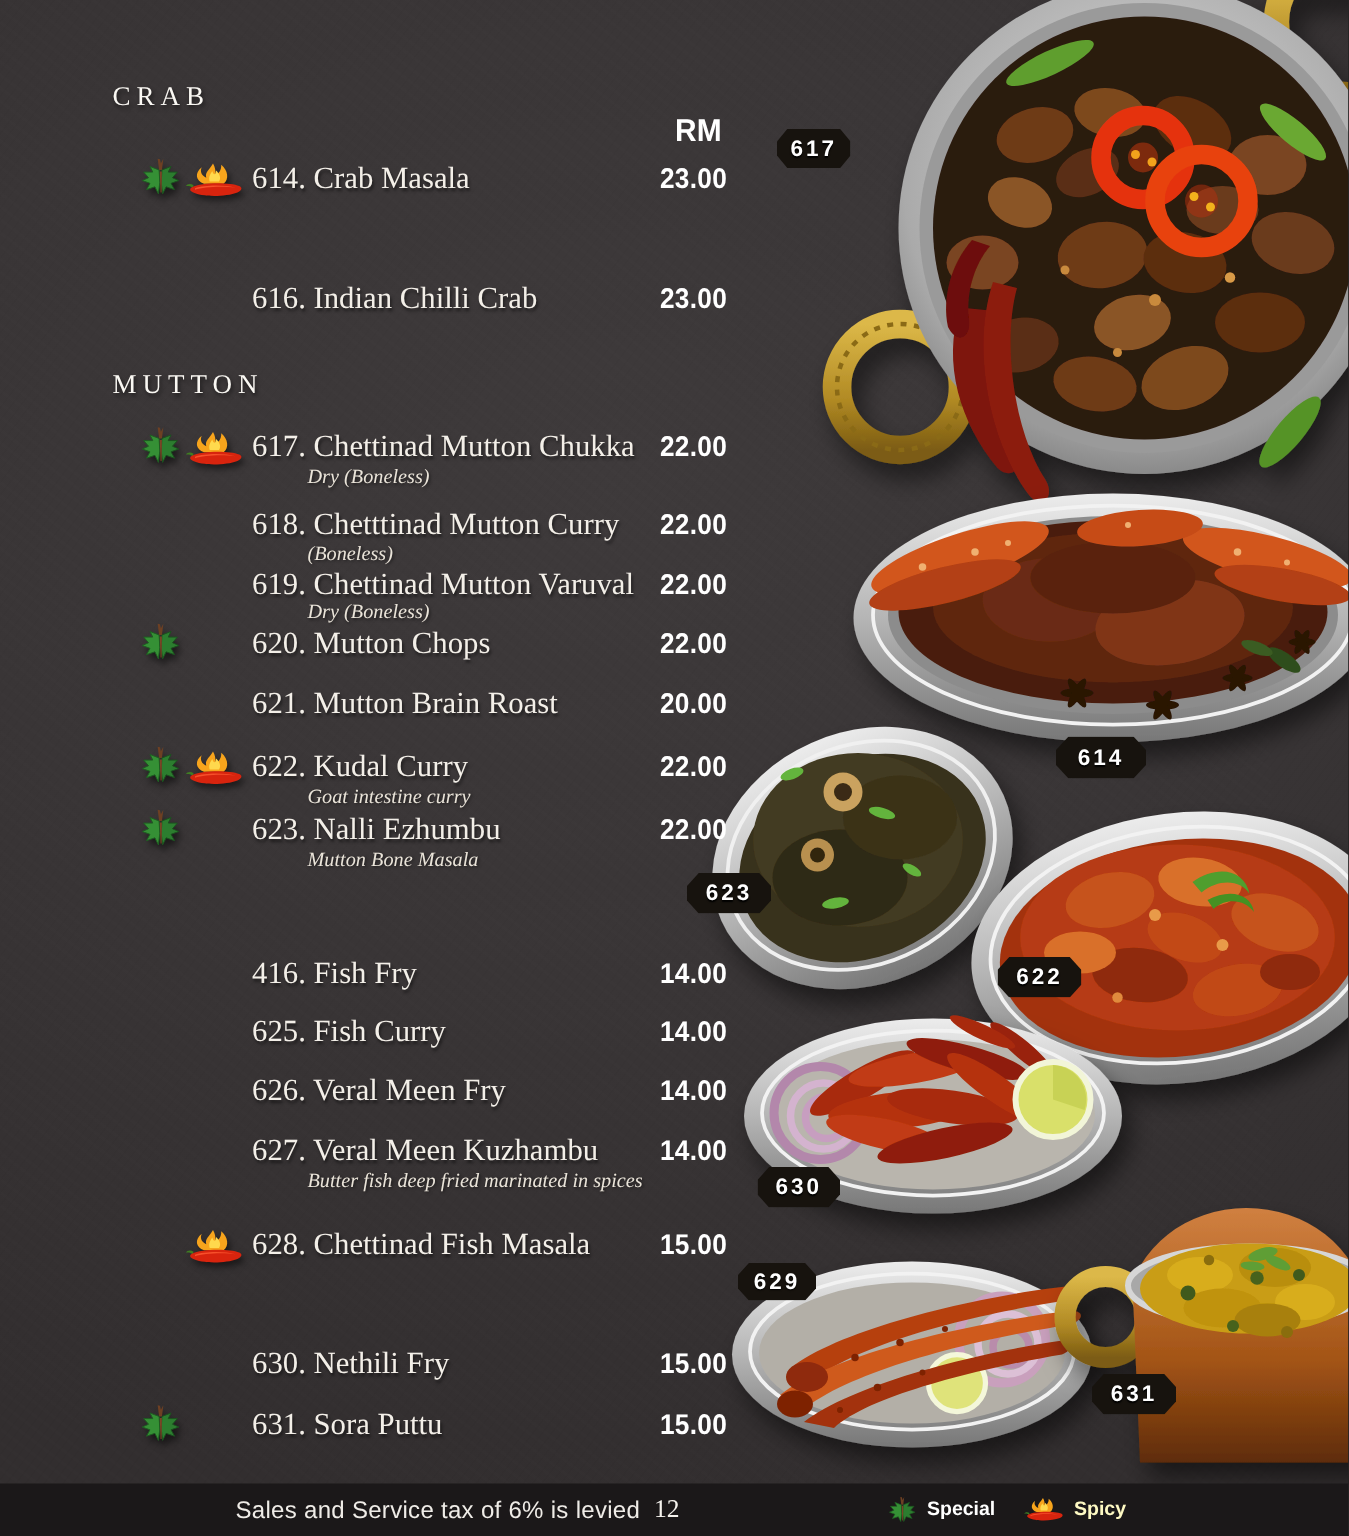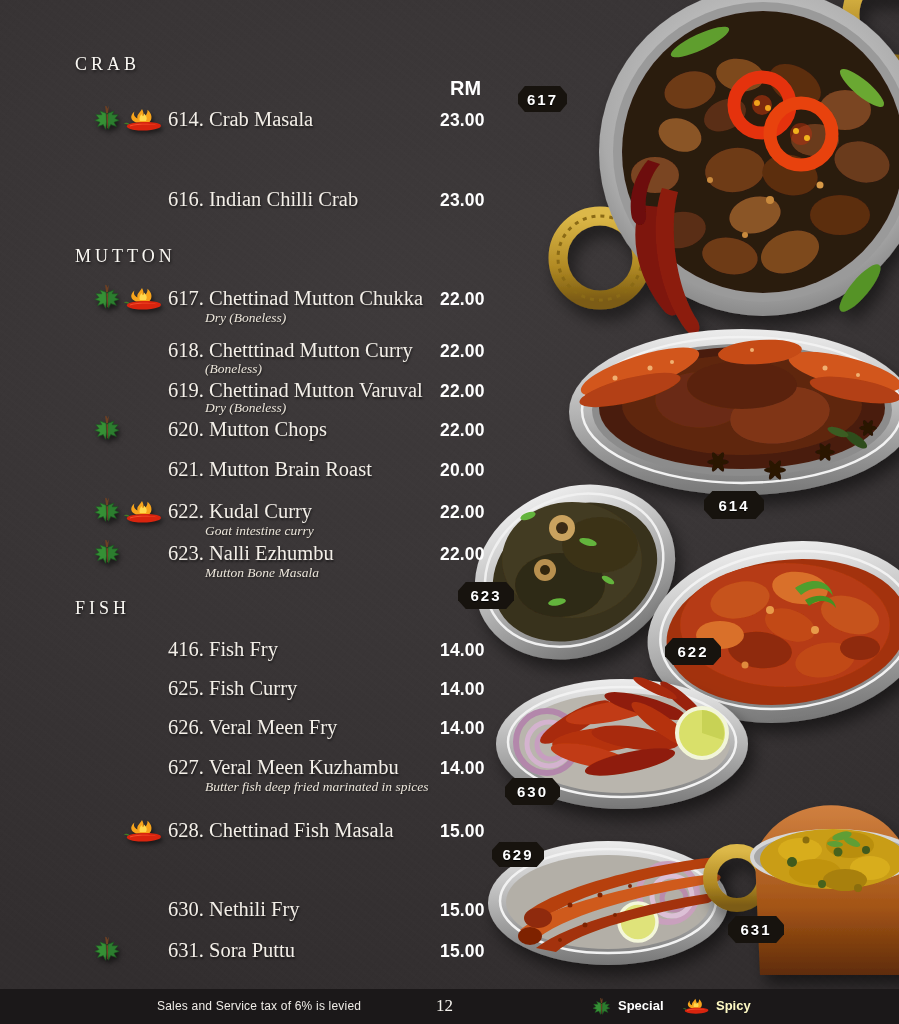--- a/index.html
+++ b/index.html
@@ -49,21 +49,21 @@
     display:flex;align-items:center;justify-content:center;box-sizing:border-box;
     clip-path:polygon(14% 0,86% 0,100% 32%,100% 68%,86% 100%,14% 100%,0 68%,0 32%);
     text-shadow:0 1px 1px #000;
   }
   .photos{position:absolute;left:440px;top:0;width:459px;height:990px;}
   .footer{
     position:absolute;left:0;top:989px;width:899px;height:35px;background:#1b1819;
   }
   .footer .tax{
     position:absolute;left:157px;top:10px;
-    font-family:"Liberation Sans",sans-serif;font-size:12px;color:#efece7;letter-spacing:.2px;
+    font-family:"Liberation Sans",sans-serif;font-size:16px;color:#efece7;letter-spacing:.2px;
   }
   .footer .pageno{
     position:absolute;left:436px;top:7px;font-size:17px;color:#f5f2ed;font-family:"Liberation Serif",serif;
   }
   .footer .leg-sp-ic{position:absolute;left:591px;top:6px;width:21px;height:23px;}
   .footer .leg-sp-tx{position:absolute;left:618px;top:9px;font-family:"Liberation Sans",sans-serif;font-weight:bold;font-size:13px;color:#fff;}
   .footer .leg-ch-ic{position:absolute;left:681px;top:9px;width:30px;height:18px;}
   .footer .leg-ch-tx{position:absolute;left:716px;top:9px;font-family:"Liberation Sans",sans-serif;font-weight:bold;font-size:13px;color:#fef9c3;}
 </style>
 </head>
@@ -434,21 +434,20 @@
     <span class="icons">
         <svg class="sp">
           <use href="#sym-special"></use>
         </svg>
       </span>
     <span class="iname">623. Nalli Ezhumbu</span>
     <span class="iprice">22.00</span>
   </div>
   <div class="sub" style="top:565px">Mutton Bone Masala</div>
 
-  <div class="shead" style="top:598px">FISH</div>
 
   <div class="row" style="top:638px">
     <span class="iname">416. Fish Fry</span>
     <span class="iprice">14.00</span>
   </div>
   <div class="row" style="top:677px">
     <span class="iname">625. Fish Curry</span>
     <span class="iprice">14.00</span>
   </div>
   <div class="row" style="top:716px">

